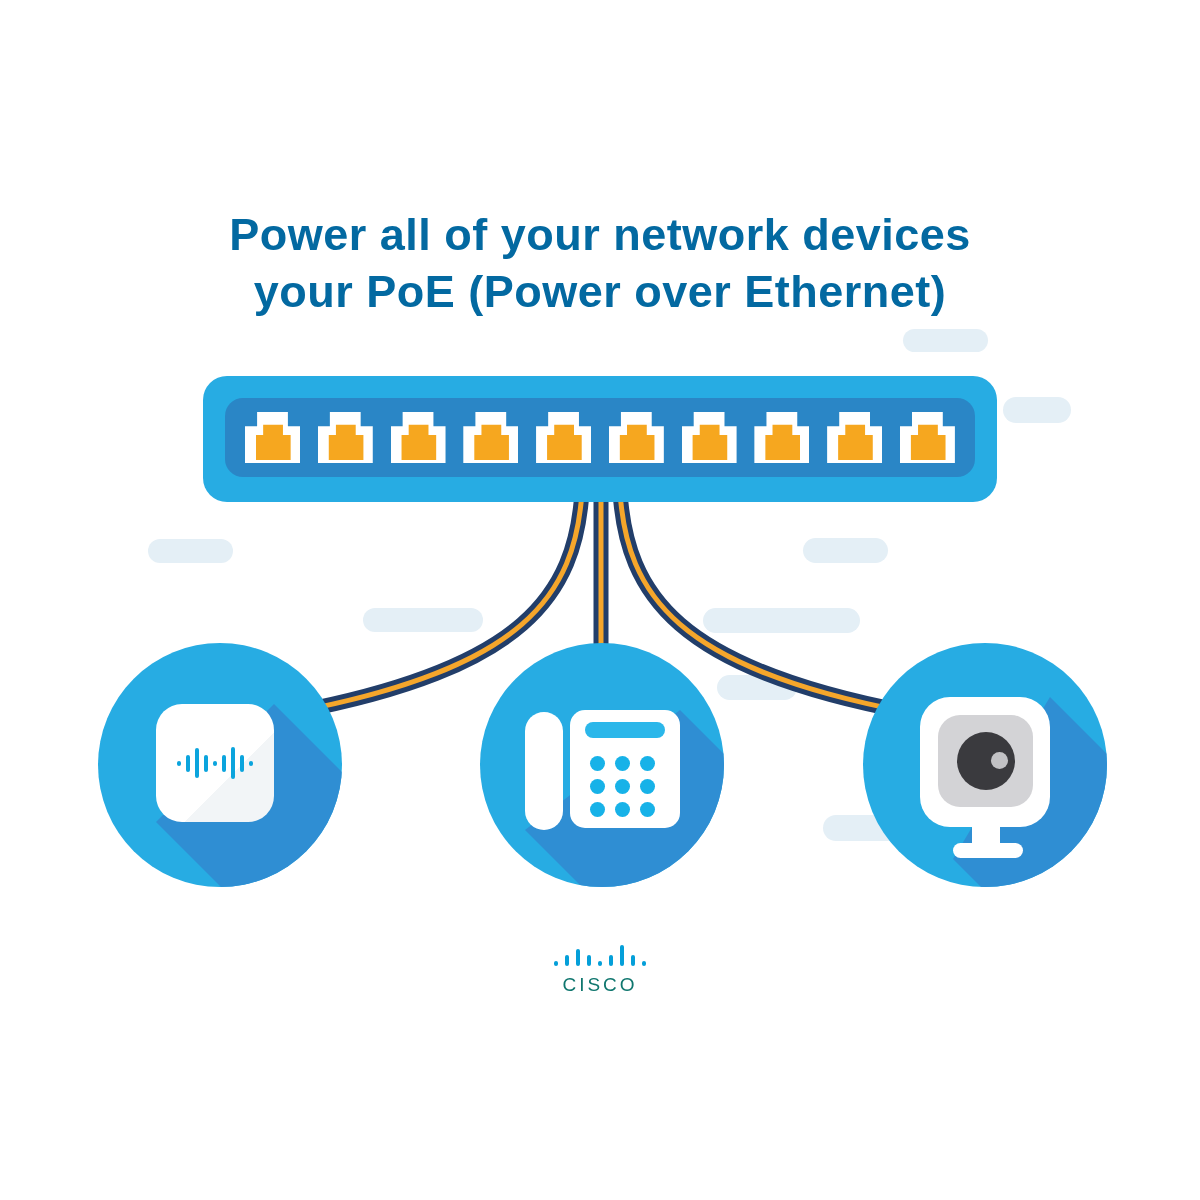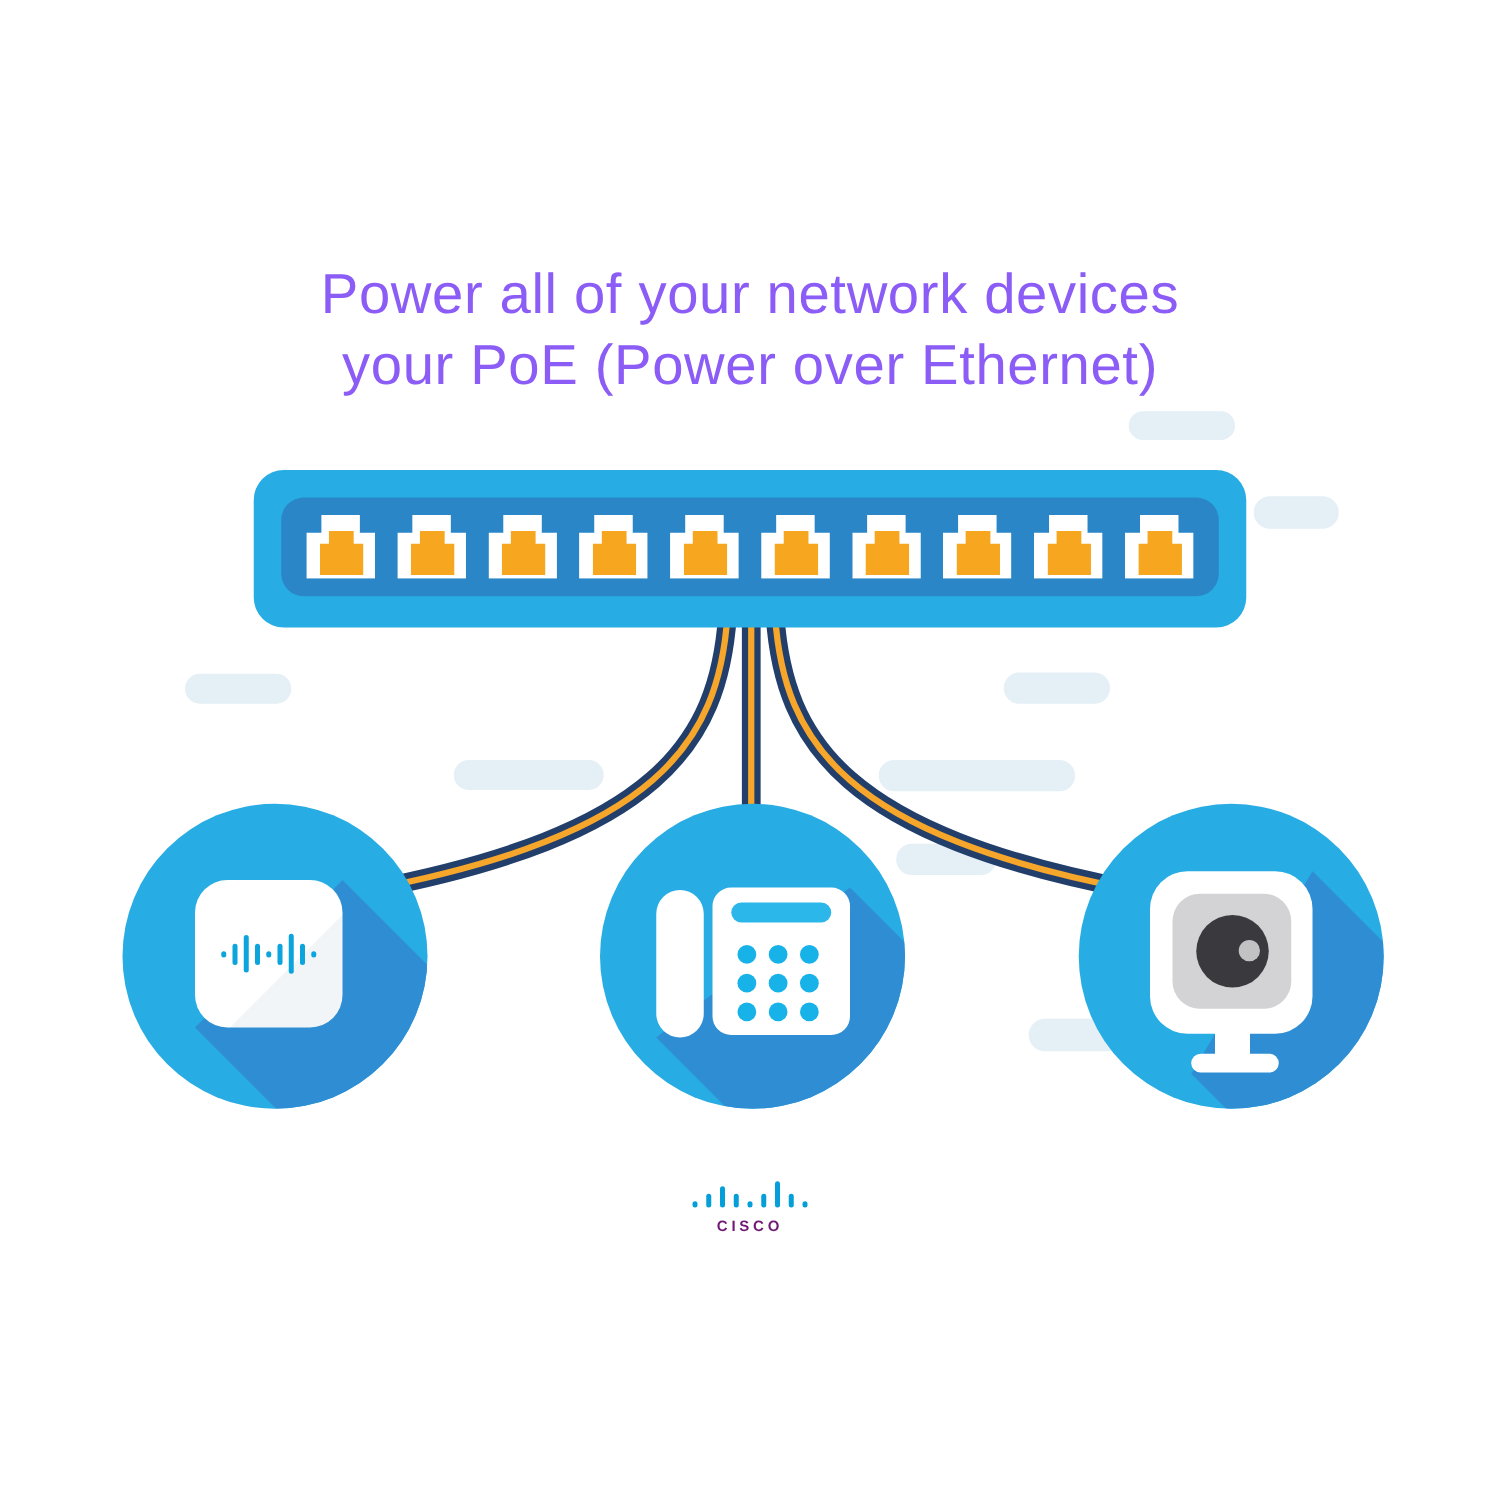--- a/index.html
+++ b/index.html
@@ -3,22 +3,22 @@
 <meta charset="utf-8">
 <style>
   html,body{margin:0;padding:0;background:#ffffff;}
   #canvas{
     position:relative;width:1200px;height:1200px;background:#ffffff;overflow:hidden;
     font-family:"Liberation Sans", sans-serif;
   }
   
   .title{
     position:absolute;top:206px;left:0;width:100%;
-    text-align:center;color:#8b5cf6;font-size:45px;line-height:57px;
-    font-weight:400;letter-spacing:.5px;
+    text-align:center;color:#0369a1;font-size:45px;line-height:57px;
+    font-weight:700;letter-spacing:.5px;
   }
   
   .pill{position:absolute;background:#e4eff6;border-radius:999px;z-index:1;}
   
   #cables{position:absolute;left:0;top:0;z-index:2;}
   
   .switch{
     position:absolute;left:203px;top:376px;width:794px;height:126px;
     background:#27ace3;border-radius:24px;z-index:3;
   }
@@ -70,21 +70,21 @@
   .cam-gray{position:absolute;left:18px;top:18px;width:95px;height:92px;border-radius:22px;background:#d3d3d6;}
   .cam-lens{position:absolute;left:37px;top:35px;width:58px;height:58px;border-radius:50%;background:#3a3a3e;}
   .cam-glint{position:absolute;left:71px;top:55px;width:17px;height:17px;border-radius:50%;background:#c2c2c5;}
   .cam-stem{position:absolute;left:109px;top:175px;width:28px;height:32px;background:#ffffff;}
   .cam-base{position:absolute;left:90px;top:200px;width:70px;height:15px;border-radius:8px;background:#ffffff;}
   
   .logo{position:absolute;left:0;top:945px;width:100%;z-index:5;text-align:center;}
   .logo-bars{display:flex;align-items:flex-end;justify-content:center;gap:7px;height:21px;}
   .logo-bars i{display:block;width:4px;border-radius:2px;background:#049fd9;}
   .logo-word{
-    margin-top:8px;color:#701a75;font-size:12px;font-weight:700;
+    margin-top:8px;color:#0f766e;font-size:19px;font-weight:400;
     letter-spacing:3px;font-family:"Liberation Sans", sans-serif;
   }
 </style>
 </head>
 <body>
 
 <div id="canvas">
 
   <div class="title">
     <div>Power all of your network devices</div>

